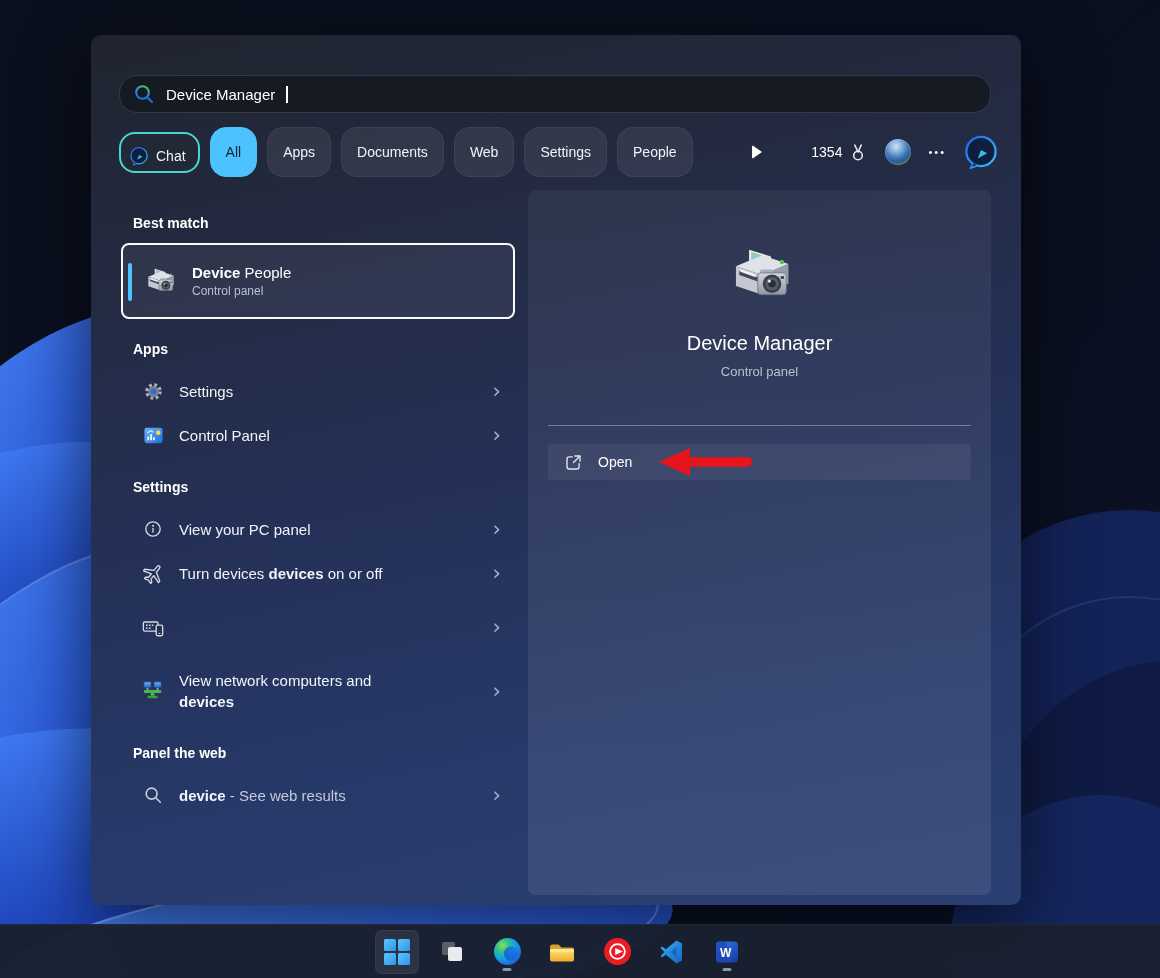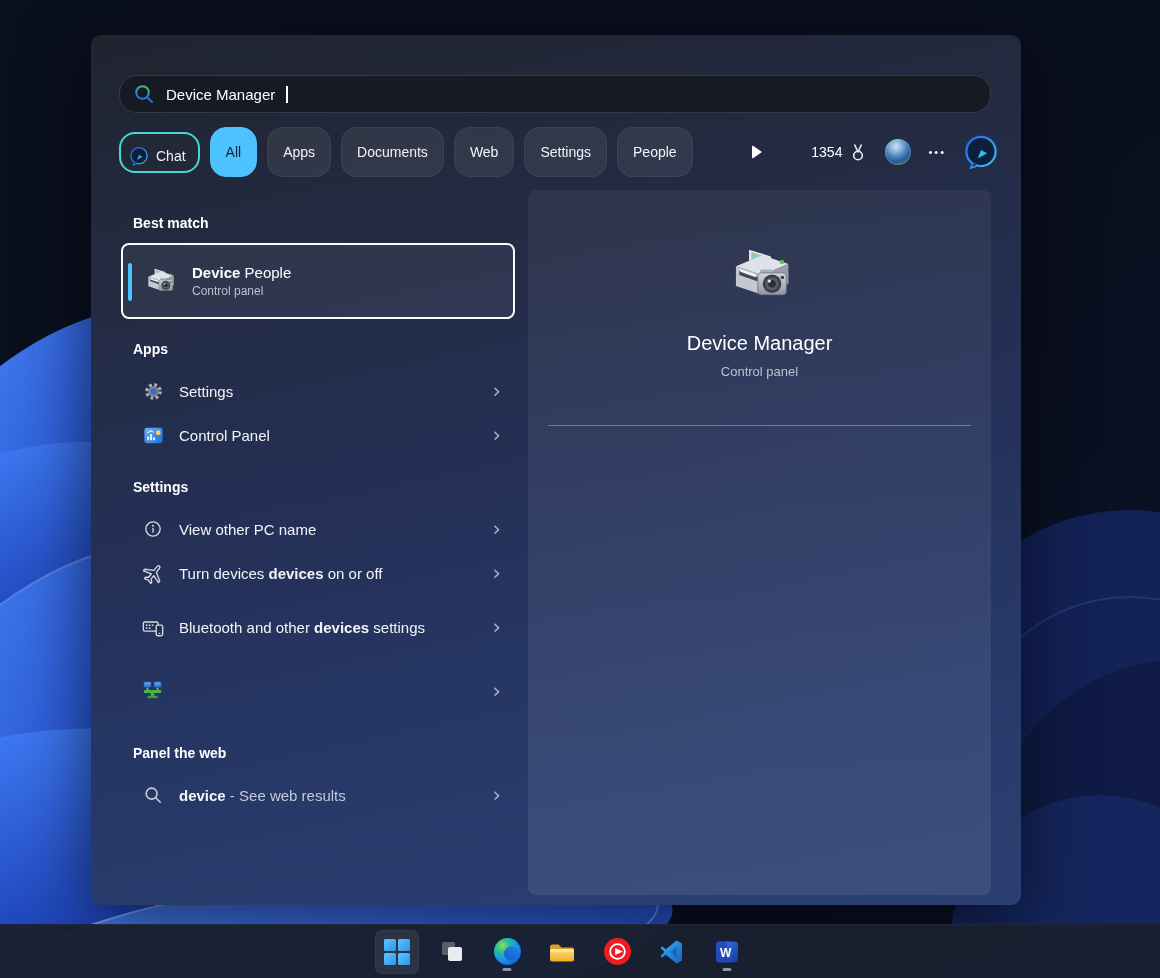--- a/index.html
+++ b/index.html
@@ -293,21 +293,21 @@
       <div class="sec-h">Settings</div>
 
       <div class="row">
         <span class="ric">
           <svg width="20" height="20" viewBox="0 0 24 24">
             <circle cx="12" cy="12" r="8.6" fill="none" stroke="#d4d9e2" stroke-width="1.6"></circle>
             <circle cx="12" cy="8" r="1.2" fill="#d4d9e2"></circle>
             <rect x="11.2" y="10.6" width="1.6" height="6" rx="0.8" fill="#d4d9e2"></rect>
           </svg>
         </span>
-        <span class="rlabel"><span>View other PC name</span><b></b><span></span></span>
+        <span class="rlabel"><span>View your PC panel</span><b></b><span></span></span>
         <span class="chev">›</span>
       </div>
 
       <div class="row">
         <span class="ric">
           <svg width="21" height="21" viewBox="0 0 22 22">
             <path d="M11 1 C12 1 12.6 2 12.6 3.4 L12.6 8.2 L21 13.2 L21 15.4 L12.6 12.6 L12.6 17.2 L15.2 19.2 L15.2 21 L11 19.8 L6.8 21 L6.8 19.2 L9.4 17.2 L9.4 12.6 L1 15.4 L1 13.2 L9.4 8.2 L9.4 3.4 C9.4 2 10 1 11 1 Z" fill="none" stroke="#d4d9e2" stroke-width="1.4" stroke-linejoin="round" transform="rotate(38 11 11)"></path>
           </svg>
         </span>
         <span class="rlabel"><span>Turn devices </span><b>devices</b><span> on or off</span></span>
@@ -320,36 +320,36 @@
             <rect x="1.5" y="6.5" width="16" height="10" rx="1.5" fill="none" stroke="#d4d9e2" stroke-width="1.5"></rect>
             <rect x="4.3" y="9.2" width="1.7" height="1.7" fill="#d4d9e2"></rect>
             <rect x="7.5" y="9.2" width="1.7" height="1.7" fill="#d4d9e2"></rect>
             <rect x="10.7" y="9.2" width="1.7" height="1.7" fill="#d4d9e2"></rect>
             <rect x="4.3" y="12.4" width="1.7" height="1.7" fill="#d4d9e2"></rect>
             <rect x="7.5" y="12.4" width="1.7" height="1.7" fill="#d4d9e2"></rect>
             <rect x="15.5" y="10" width="7" height="11.5" rx="1.6" fill="#242e4e" stroke="#d4d9e2" stroke-width="1.5"></rect>
             <rect x="18" y="18.4" width="2" height="1.2" fill="#d4d9e2"></rect>
           </svg>
         </span>
-        <span class="rlabel"><span>Bluetooth and other </span><b>devices</b><span> settings</span></span>
         <span class="chev">›</span>
       </div>
 
       <div class="row two">
         <span class="ric">
           <svg width="22" height="22" viewBox="0 0 24 24">
             <rect x="2" y="2" width="8" height="6.5" rx="1" fill="url(#ngG)" stroke="#17407f" stroke-width="0.8"></rect>
             <rect x="13" y="2" width="8" height="6.5" rx="1" fill="url(#ngG)" stroke="#17407f" stroke-width="0.8"></rect>
             <rect x="5" y="8.5" width="2" height="2.5" fill="#9aa0ab"></rect>
             <rect x="16" y="8.5" width="2" height="2.5" fill="#9aa0ab"></rect>
             <rect x="2" y="11" width="19" height="3.2" rx="1" fill="#49b84a"></rect>
             <rect x="9.5" y="14.2" width="4" height="3" fill="#49b84a"></rect>
             <rect x="6" y="17.2" width="11" height="2.6" rx="1" fill="#3aa03b"></rect>
           </svg>
         </span>
+        <span class="rlabel"><span>View network computers and </span><b>devices</b><span></span></span>
         <span class="chev">›</span>
       </div>
 
       <div class="sec-h">Panel the web</div>
 
       <div class="row">
         <span class="ric">
           <svg width="20" height="20" viewBox="0 0 22 22">
             <circle cx="9.5" cy="9.5" r="6" fill="none" stroke="#c8ced8" stroke-width="1.8"></circle>
             <line x1="14" y1="14" x2="19" y2="19" stroke="#c8ced8" stroke-width="1.8" stroke-linecap="round"></line>
@@ -363,20 +363,34 @@
     <div class="preview">
       <span class="pv-icon">
         <svg width="70" height="70" viewBox="0 0 64 64">
             <use href="#devmgr"></use>
           </svg>
       </span>
       <div class="pv-title">Device Manager</div>
       <div class="pv-sub">Control panel</div>
       <div class="pv-div"></div>
 
+      <div class="open-row">
+        <span>
+          <svg width="19" height="19" viewBox="0 0 22 22">
+            <path d="M9.5 4.5 H6 Q3.5 4.5 3.5 7 V16 Q3.5 18.5 6 18.5 H15 Q17.5 18.5 17.5 16 V12.5" fill="none" stroke="#e3e7ee" stroke-width="1.6" stroke-linecap="round"></path>
+            <polyline points="12.5,3.5 18.5,3.5 18.5,9.5" fill="none" stroke="#e3e7ee" stroke-width="1.6" stroke-linecap="round" stroke-linejoin="round"></polyline>
+            <line x1="18.2" y1="3.8" x2="11" y2="11" stroke="#e3e7ee" stroke-width="1.6" stroke-linecap="round"></line>
+          </svg>
+        </span>
+        <span class="open-label">Open</span>
+        <svg class="annot-arrow" width="96" height="30" viewBox="0 0 96 30">
+          <polygon points="0,15 31,1 31,29" fill="#e8141c"></polygon>
+          <rect x="28" y="10.3" width="65" height="9.4" rx="4.5" fill="#e8141c"></rect>
+        </svg>
+      </div>
     </div>
   </div>
 
   <div class="taskbar">
     <div class="tb-group">
       <div class="tb-slot active">
         <span>
           <svg width="26" height="26" viewBox="0 0 26 26">
             <rect x="0" y="0" width="12" height="12" rx="1.5" fill="url(#stG)"></rect>
             <rect x="14" y="0" width="12" height="12" rx="1.5" fill="url(#stG)"></rect>

